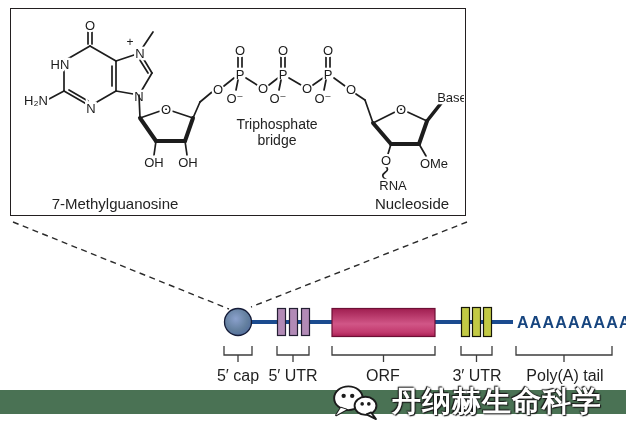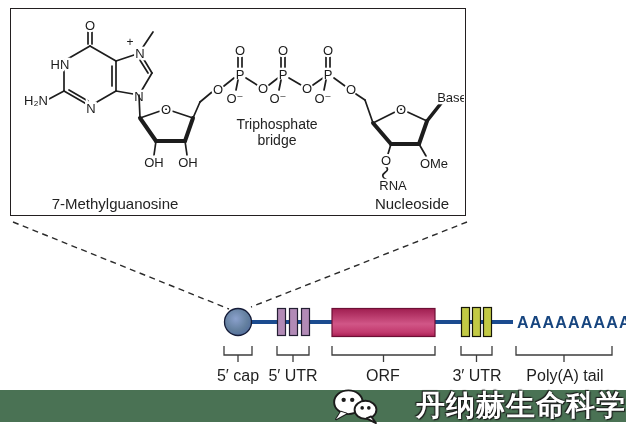--- a/index.html
+++ b/index.html
@@ -14,22 +14,22 @@
   .charge{font-size:12px;fill:#1c1c1c;text-anchor:middle;dominant-baseline:central;}
   .struct-title{font-size:15px;fill:#232323;text-anchor:middle;}
   .bridge-label{font-size:14px;fill:#232323;text-anchor:middle;}
   .bond{stroke:#1d1d1d;stroke-width:1.7;stroke-linecap:round;fill:none;}
   .bond.thick{stroke-width:4;}
   .bond.wedge{stroke-width:3.6;}
   .bracket{stroke:#3c3c3c;stroke-width:1.3;fill:none;}
   .seg-label{font-size:16px;fill:#1f1f1f;text-anchor:middle;}
   .polya-seq{font-size:16px;font-weight:bold;letter-spacing:1.2px;}
   .dashed{stroke:#2b2b2b;stroke-width:1.4;stroke-dasharray:6 4.5;fill:none;}
-  .footer{position:absolute;left:0;top:390px;width:626px;height:32px;
-          display:flex;align-items:center;justify-content:space-between;}
+  .footer{position:absolute;left:0;top:390px;width:626px;height:24px;
+          display:flex;align-items:center;}
   .footer svg{margin-left:328px;flex:0 0 auto;}
   .brand{color:#fff;font-size:29px;font-weight:bold;letter-spacing:1px;margin-left:8px;
          text-shadow:0 0 2px #1a1a1a,1px 1px 1px #1a1a1a,-1px -1px 1px #1a1a1a;
          font-family:"Liberation Sans","DejaVu Sans",sans-serif;white-space:nowrap;}
 </style>
 </head>
 <body>
 
 <div class="canvas">
 

